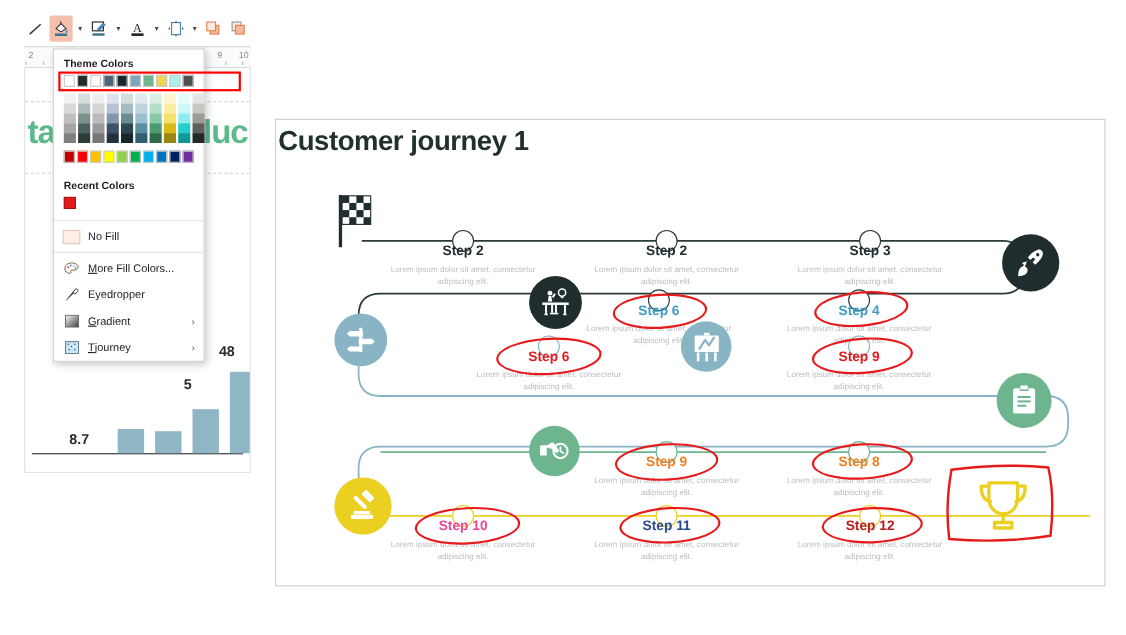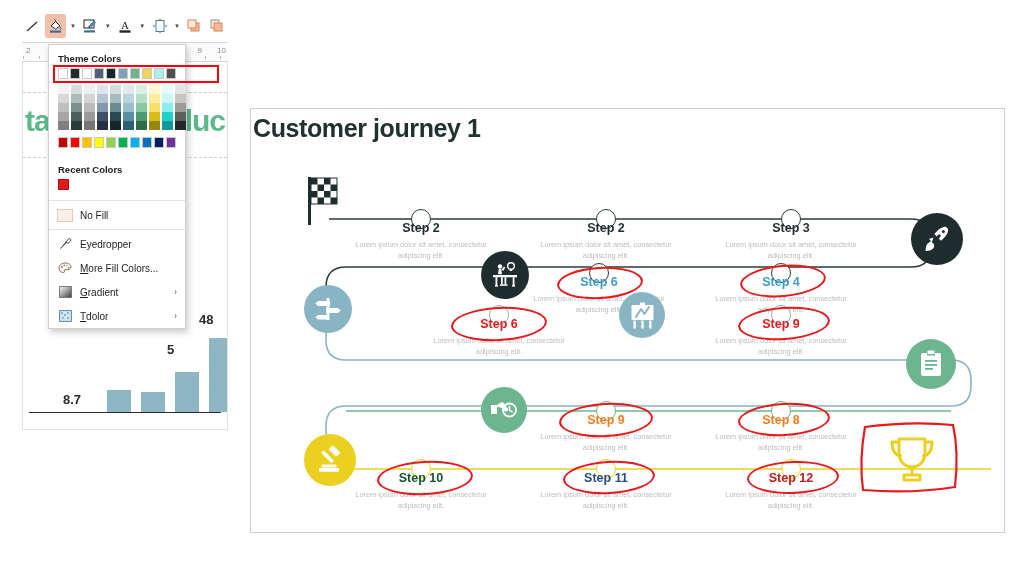--- a/index.html
+++ b/index.html
@@ -293,39 +293,39 @@
     <div class="menu-item">
       <span class="mi-ico">
           <span class="nofill-box"></span>
         </span>
       <span class="mi-label">No Fill</span>
     </div>
     <div class="menu-sep"></div>
 
     <div class="menu-item">
       <span class="mi-ico">
-        <svg width="14" height="14" viewBox="0 0 14 14">
-          <path d="M10.8 1.6a1.6 1.6 0 0 1 1.8 2.4L10 6.5l-1.8-1.8 2.6-3.1z" fill="none" stroke="#333" stroke-width=".9"></path>
-          <path d="M9.2 5.3 L3.2 11.3 1.6 12.9 2.6 11 8.2 4.3z" fill="#333"></path>
-        </svg>
-      </span>
-      <span class="mi-label">Eyedropper</span>
-    </div>
-
-    <div class="menu-item">
-      <span class="mi-ico">
         <svg width="14" height="13" viewBox="0 0 14 13">
           <path d="M7 1C3.6 1 1 3.3 1 6.2c0 2.5 2 4.3 4.3 4.3.9 0 1.3-.5 1.3-1 0-.6-.6-.8-.3-1.4.2-.5 1-.4 1.9-.4 2.7 0 4.8-1 4.8-3C13 2.6 10.4 1 7 1z" fill="none" stroke="#7a5a3a" stroke-width=".9"></path>
           <circle cx="4" cy="5" r=".9" fill="#e04b4b"></circle>
             <circle cx="6.3" cy="3.3" r=".9" fill="#4b8be0"></circle>
           <circle cx="9" cy="3.6" r=".9" fill="#e0c44b"></circle>
             <circle cx="10.6" cy="5.6" r=".9" fill="#5cb98a"></circle>
         </svg>
       </span>
       <span class="mi-label"><u>M</u><span>ore Fill Colors...</span></span>
+    </div>
+
+    <div class="menu-item">
+      <span class="mi-ico">
+        <svg width="14" height="14" viewBox="0 0 14 14">
+          <path d="M10.8 1.6a1.6 1.6 0 0 1 1.8 2.4L10 6.5l-1.8-1.8 2.6-3.1z" fill="none" stroke="#333" stroke-width=".9"></path>
+          <path d="M9.2 5.3 L3.2 11.3 1.6 12.9 2.6 11 8.2 4.3z" fill="#333"></path>
+        </svg>
+      </span>
+      <span class="mi-label">Eyedropper</span>
     </div>
 
 
     <div class="menu-item">
       <span class="mi-ico">
         <svg width="13" height="12" viewBox="0 0 13 12">
           <defs>
               <linearGradient id="gr1" x1="0" y1="0" x2="1" y2="1">
                 <stop offset="0" stop-color="#ffffff"></stop>
                 <stop offset="1" stop-color="#3a3a3a"></stop>
@@ -342,21 +342,21 @@
       <span class="mi-ico">
         <svg width="13" height="12" viewBox="0 0 13 12">
           <rect x=".6" y=".6" width="11.8" height="10.8" fill="#cfe6f5" stroke="#5a7a95" stroke-width=".9"></rect>
           <circle cx="3" cy="3" r=".7" fill="#2b5a78"></circle>
             <circle cx="6" cy="5" r=".7" fill="#2b5a78"></circle>
           <circle cx="9" cy="3" r=".7" fill="#2b5a78"></circle>
             <circle cx="4" cy="8" r=".7" fill="#2b5a78"></circle>
           <circle cx="9" cy="8" r=".7" fill="#2b5a78"></circle>
         </svg>
       </span>
-      <span class="mi-label"><u>T</u><span>dolor</span></span>
+      <span class="mi-label"><u>T</u><span>journey</span></span>
       <span class="mi-arrow">›</span>
     </div>
   </div>
 </div>
 
 <div id="slide">
   <div class="journey">
 
     <svg class="overlay" viewBox="0 0 755 425">
 
@@ -505,21 +505,21 @@
         <rect x="6" y="11" width="15" height="3.6" rx="1.2" transform="rotate(45 13.5 12.8)"></rect>
         <rect x="5" y="24" width="20" height="3.8" rx="1"></rect>
         <rect x="7.5" y="20.5" width="15" height="3" rx="1"></rect>
       </svg>
     </div>
 
     <div class="node" style="left:160px; top:350px; border:1.6px solid #ecd021;"></div>
     <div class="node" style="left:345px; top:350px; border:1.6px solid #ecd021;"></div>
     <div class="node" style="left:530px; top:350px; border:1.6px solid #ecd021;"></div>
 
-    <div class="step-label" style="left:95px;  top:362px; color:#14532d;">Step 10</div>
+    <div class="step-label" style="left:95px;  top:362px; color:#ec4899;">Step 10</div>
     <div class="step-desc" style="left:90px;  top:380px;">Lorem ipsum dolor sit amet, consectetur adipiscing elit.</div>
     <div class="ellipse" style="left:126px; top:352px; width:96px; height:34px;"></div>
 
     <div class="step-label" style="left:280px; top:362px; color:#2a4a8c;">Step 11</div>
     <div class="step-desc" style="left:275px; top:380px;">Lorem ipsum dolor sit amet, consectetur adipiscing elit.</div>
     <div class="ellipse" style="left:312px; top:352px; width:92px; height:33px;"></div>
 
     <div class="step-label" style="left:465px; top:362px; color:#b91c1c;">Step 12</div>
     <div class="step-desc" style="left:460px; top:380px;">Lorem ipsum dolor sit amet, consectetur adipiscing elit.</div>
     <div class="ellipse" style="left:496px; top:352px; width:92px; height:33px; transform:rotate(-2deg);"></div>

